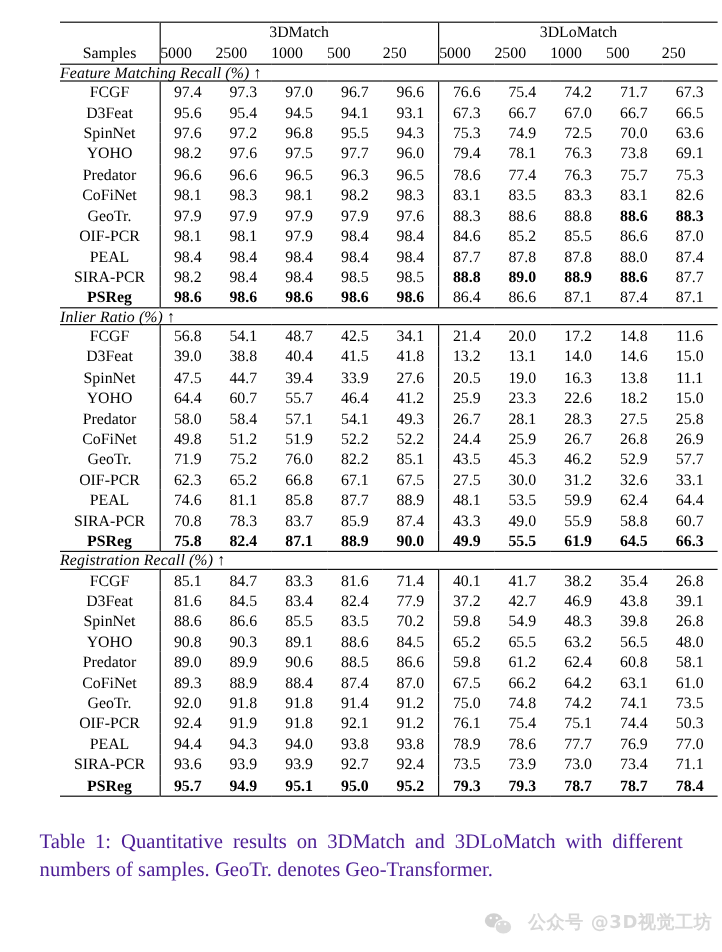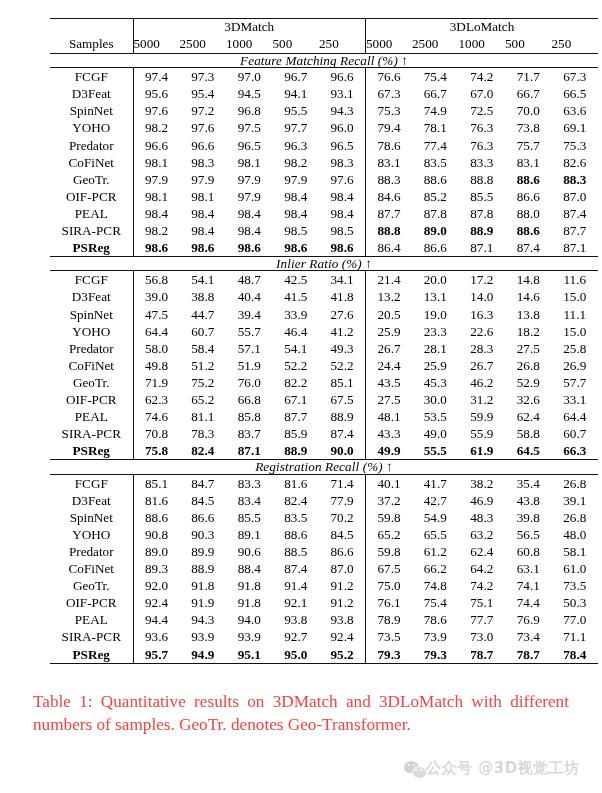--- a/index.html
+++ b/index.html
@@ -85,21 +85,20 @@
     padding-bottom: 2px;
     font-size: 13.2px;
   }
   td.colhead {
     padding-bottom: 2px;
     font-size: 13.2px;
   }
 
   
   td.section-title {
-    text-align: center;
     font-style: italic;
     font-size: 13.2px;
     padding-top: 3px;
     padding-bottom: 3px;
     letter-spacing: 0.1px;
   }
 
   
   td.rowlabel {
     text-align: center;
@@ -124,31 +123,31 @@
   
   #caption {
     position: absolute;
     left: 33px;
     top: 690px;
     width: 536px;
     font-size: 17.2px;
     line-height: 1.36;
     text-align: justify;
     text-justify: inter-word;
-    color: #ef4444;
+    color: #4c1d95;
   }
 
   
   #watermark {
     position: absolute;
     left: 404px;
     top: 759px;
     display: flex;
     align-items: center;
-    gap: 0;
+    gap: 14px;
     opacity: 0.30;
     filter: grayscale(100%);
   }
   #watermark .wechat {
     width: 22px;
     height: 18px;
     position: relative;
     flex: none;
   }
   #watermark .wechat .b1 {

